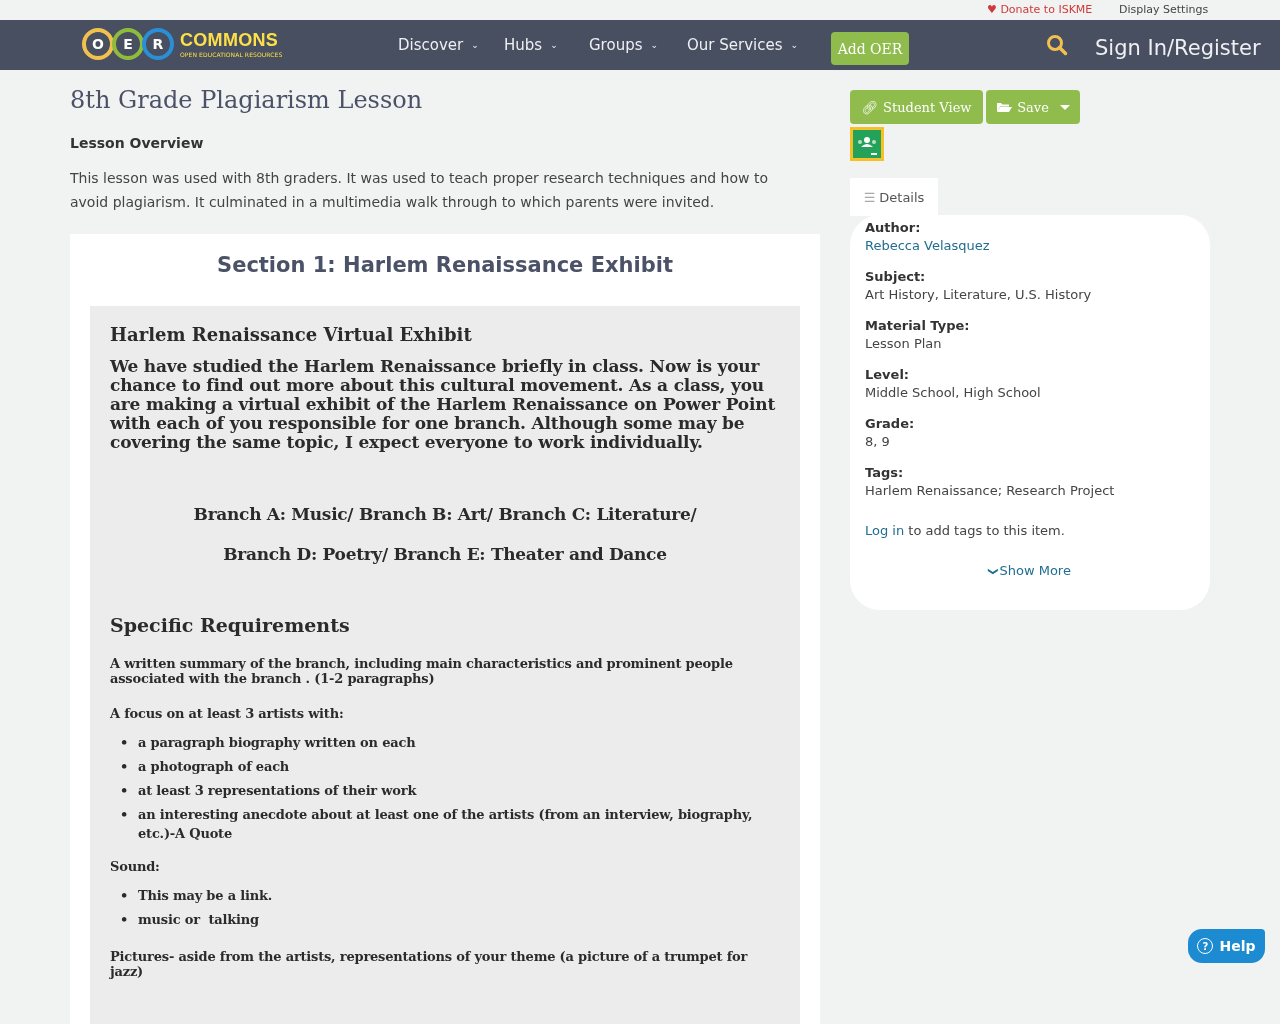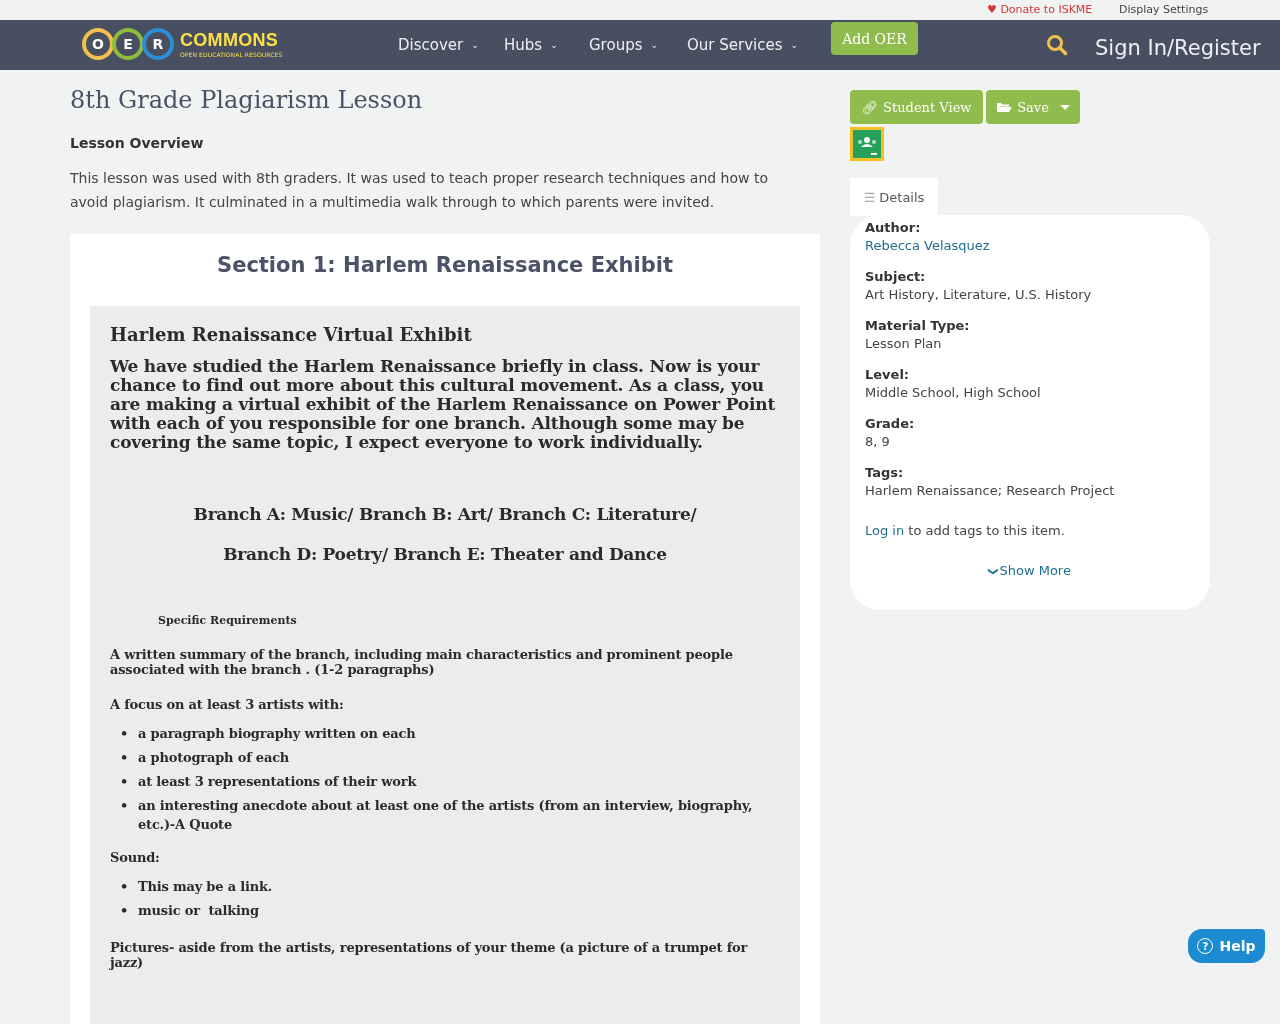--- a/index.html
+++ b/index.html
@@ -16,37 +16,37 @@
   .logo { position: absolute; left: 82px; top: 5px; height: 38px; display: flex; align-items: center; }
   .logo .ring { width: 32px; height: 32px; border-radius: 50%; border: 4px solid; background: #484f60; color: #fff; font-weight: bold; font-size: 14px; display: flex; align-items: center; justify-content: center; margin-right: -2px; font-family: "DejaVu Sans", sans-serif; }
   .logo .ring.o { border-color: #f1c04f; }
   .logo .ring.e { border-color: #8fbc3c; }
   .logo .ring.r { border-color: #2a8fd6; }
   .logo .words { margin-left: 8px; color: #fde047; line-height: 1; }
   .logo .words .big { font-weight: bold; font-size: 18px; letter-spacing: 0.3px; font-family: "Liberation Sans", sans-serif; }
   .logo .words .small { font-size: 6px; margin-top: 3px; letter-spacing: 0.1px; }
   .nav-item { position: absolute; top: 16px; color: #eef0f3; font-size: 15px; white-space: nowrap; }
   .nav-item .chev { display: inline-block; font-size: 9px; margin-left: 8px; position: relative; top: -2px; }
-  .add-oer { position: absolute; left: 831px; top: 2px; width: 87px; height: 33px; background: #8fbc4d; border-radius: 4px; color: #fff; font-family: "DejaVu Serif", serif; font-size: 14px; display: flex; align-items: center; justify-content: center; }
+  .add-oer { position: absolute; left: 831px; top: 12px; width: 78px; height: 33px; background: #8fbc4d; border-radius: 4px; color: #fff; font-family: "DejaVu Serif", serif; font-size: 14px; display: flex; align-items: center; justify-content: center; }
   .search-icon { position: absolute; left: 1046px; top: 14px; width: 22px; height: 22px; }
   .signin { position: absolute; left: 1095px; top: 16px; color: #eef0f3; font-size: 21px; }
 
   
   .page-title { position: absolute; left: 70px; top: 86px; font-family: "DejaVu Serif", serif; font-size: 24px; color: #4b5267; font-weight: normal; }
   .overview-label { position: absolute; left: 70px; top: 135px; font-size: 14px; font-weight: bold; color: #333; }
   .overview-text { position: absolute; left: 70px; top: 166px; width: 720px; font-size: 14px; line-height: 24px; color: #444; }
 
   .section-box { position: absolute; left: 70px; top: 234px; width: 750px; height: 800px; background: #fff; }
   .section-title { text-align: center; font-size: 21px; font-weight: bold; color: #4b5267; margin-top: 19px; font-family: "DejaVu Sans", sans-serif; }
   .content-box { position: absolute; left: 20px; top: 72px; width: 710px; height: 740px; background: #ececec; padding: 20px 20px; font-family: "DejaVu Serif", serif; color: #2b2b2b; font-weight: bold; }
   .c-h1 { font-size: 18px; margin-top: -2px; }
   .c-intro { font-size: 17px; line-height: 19px; margin-top: 12px; letter-spacing: -0.2px; }
   .c-branches { text-align: center; font-size: 17px; margin-top: 52px; letter-spacing: -0.3px; }
   .c-branches div { margin-bottom: 20px; }
-  .c-h2 { font-size: 11px; margin-top: 50px; margin-left: 48px; }
+  .c-h2 { font-size: 19px; margin-top: 50px; }
   .c-p { font-size: 13px; line-height: 15px; margin-top: 20px; letter-spacing: -0.2px; }
   .c-list { list-style: none; margin-top: 12px; padding-left: 28px; font-size: 13px; }
   .c-list li { position: relative; line-height: 19px; margin-bottom: 5px; letter-spacing: -0.2px; }
   .c-list li::before { content: "•"; position: absolute; left: -18px; }
 
   
   .btn-green { position: absolute; height: 34px; background: #8fbc4d; border-radius: 4px; color: #fff; font-family: "DejaVu Serif", serif; font-size: 13px; display: flex; align-items: center; justify-content: center; gap: 5px; }
   .student-view { left: 850px; top: 90px; width: 133px; }
   .save-btn { left: 986px; top: 90px; width: 94px; }
   .caret { width: 0; height: 0; border-left: 5px solid transparent; border-right: 5px solid transparent; border-top: 5px solid #fff; margin-left: 6px; }

